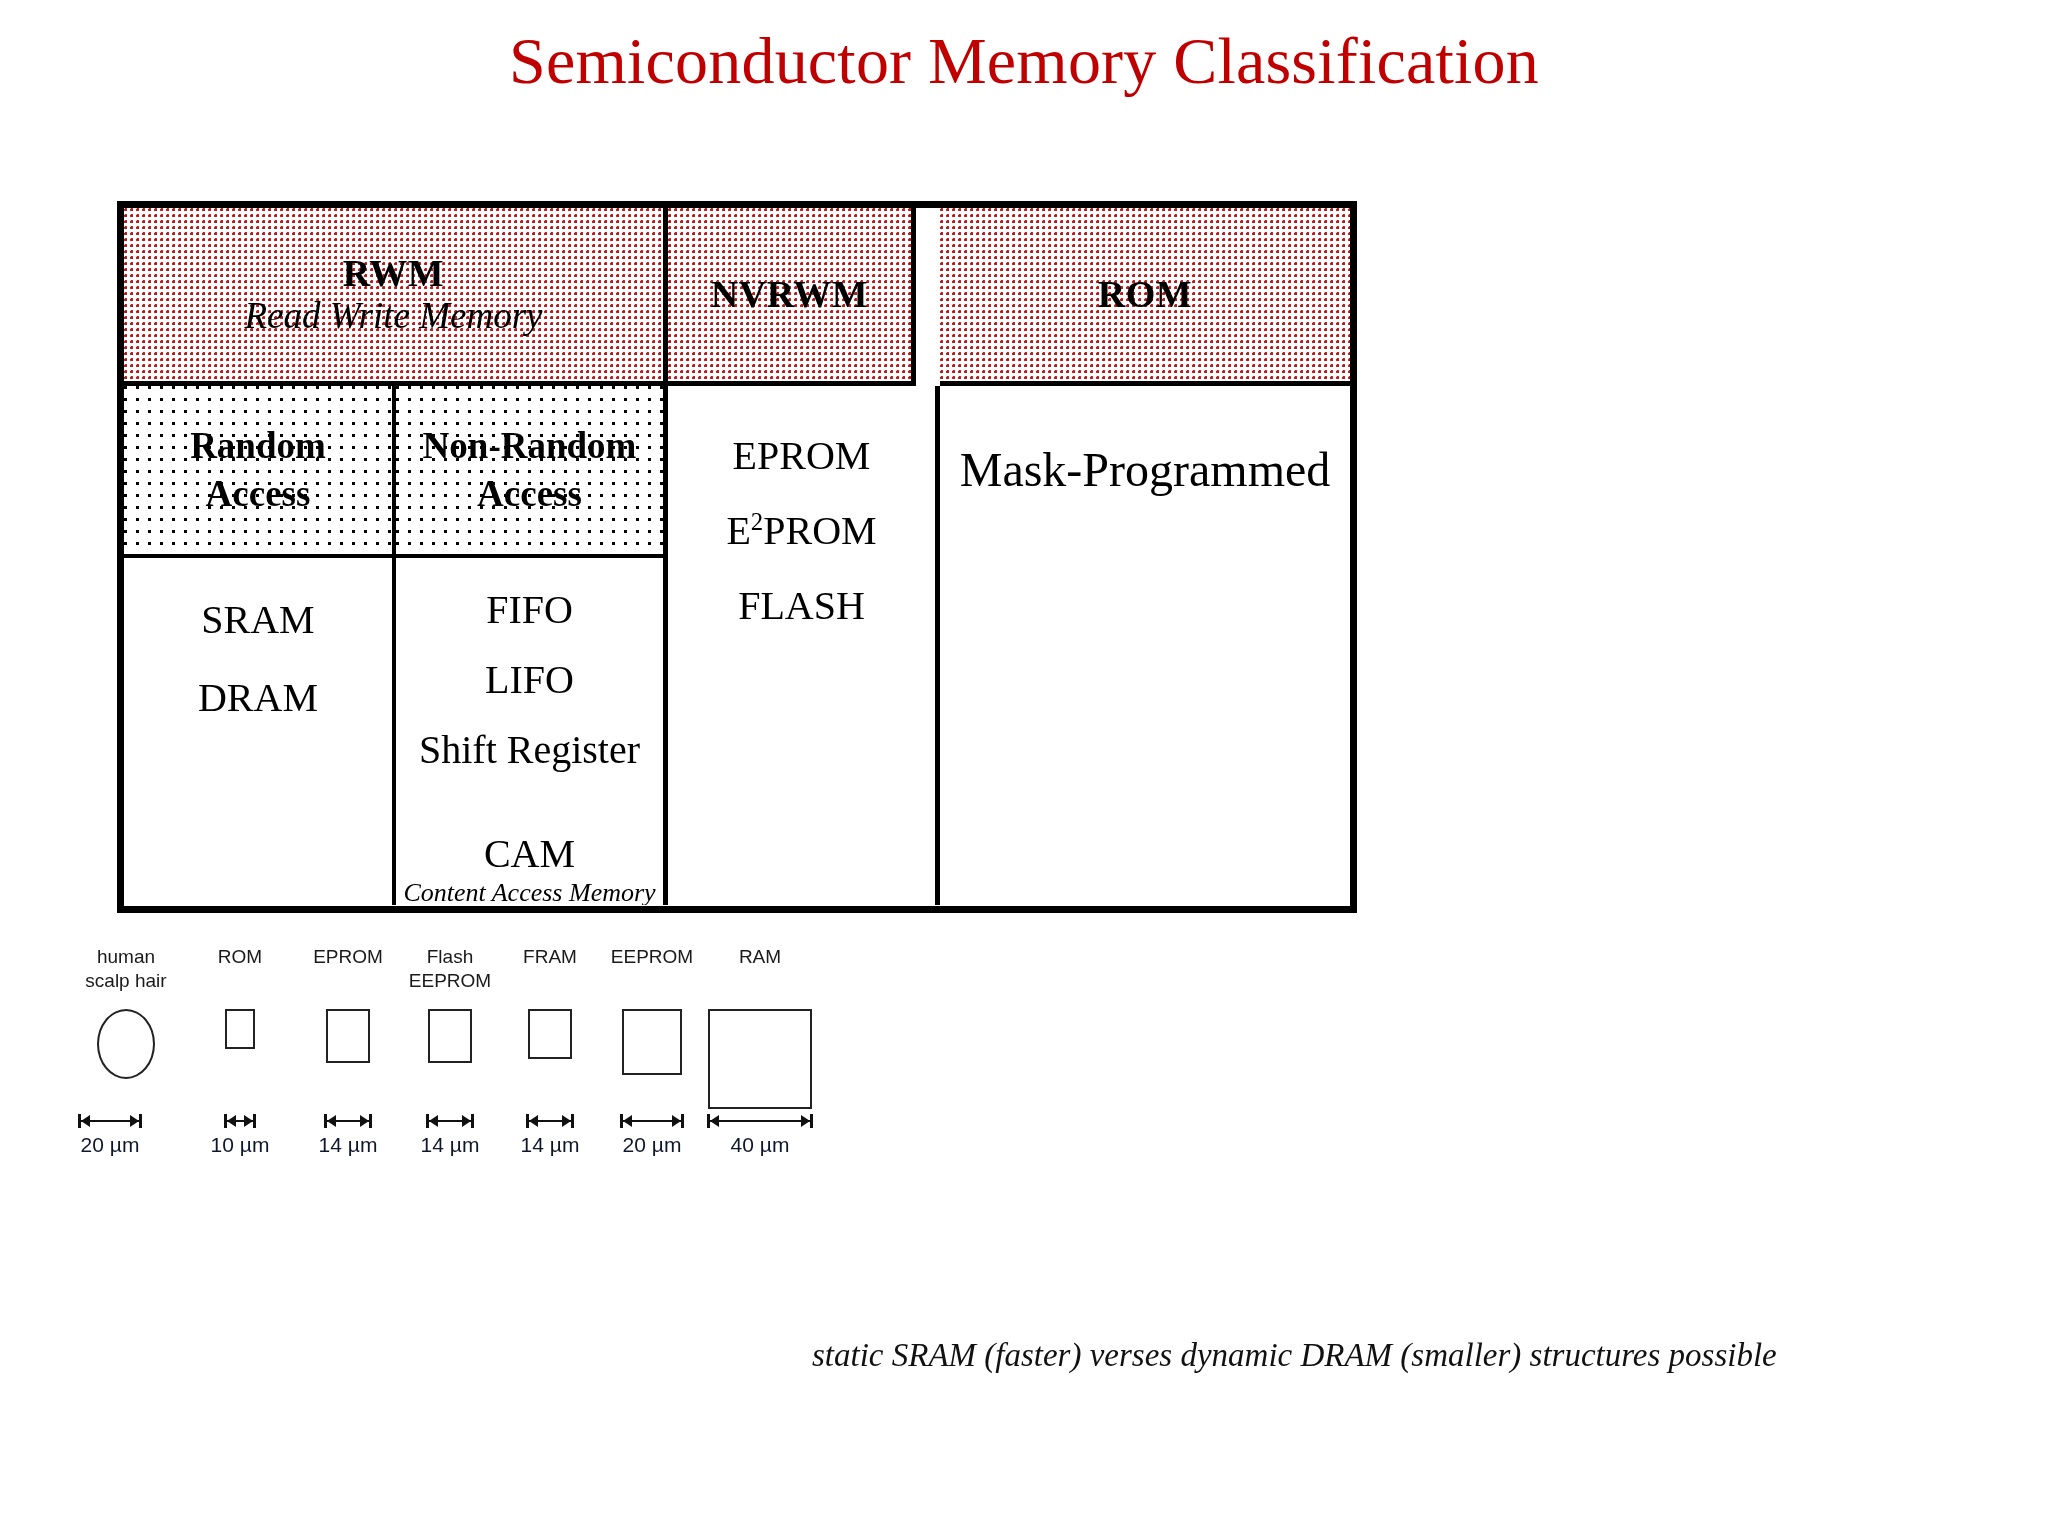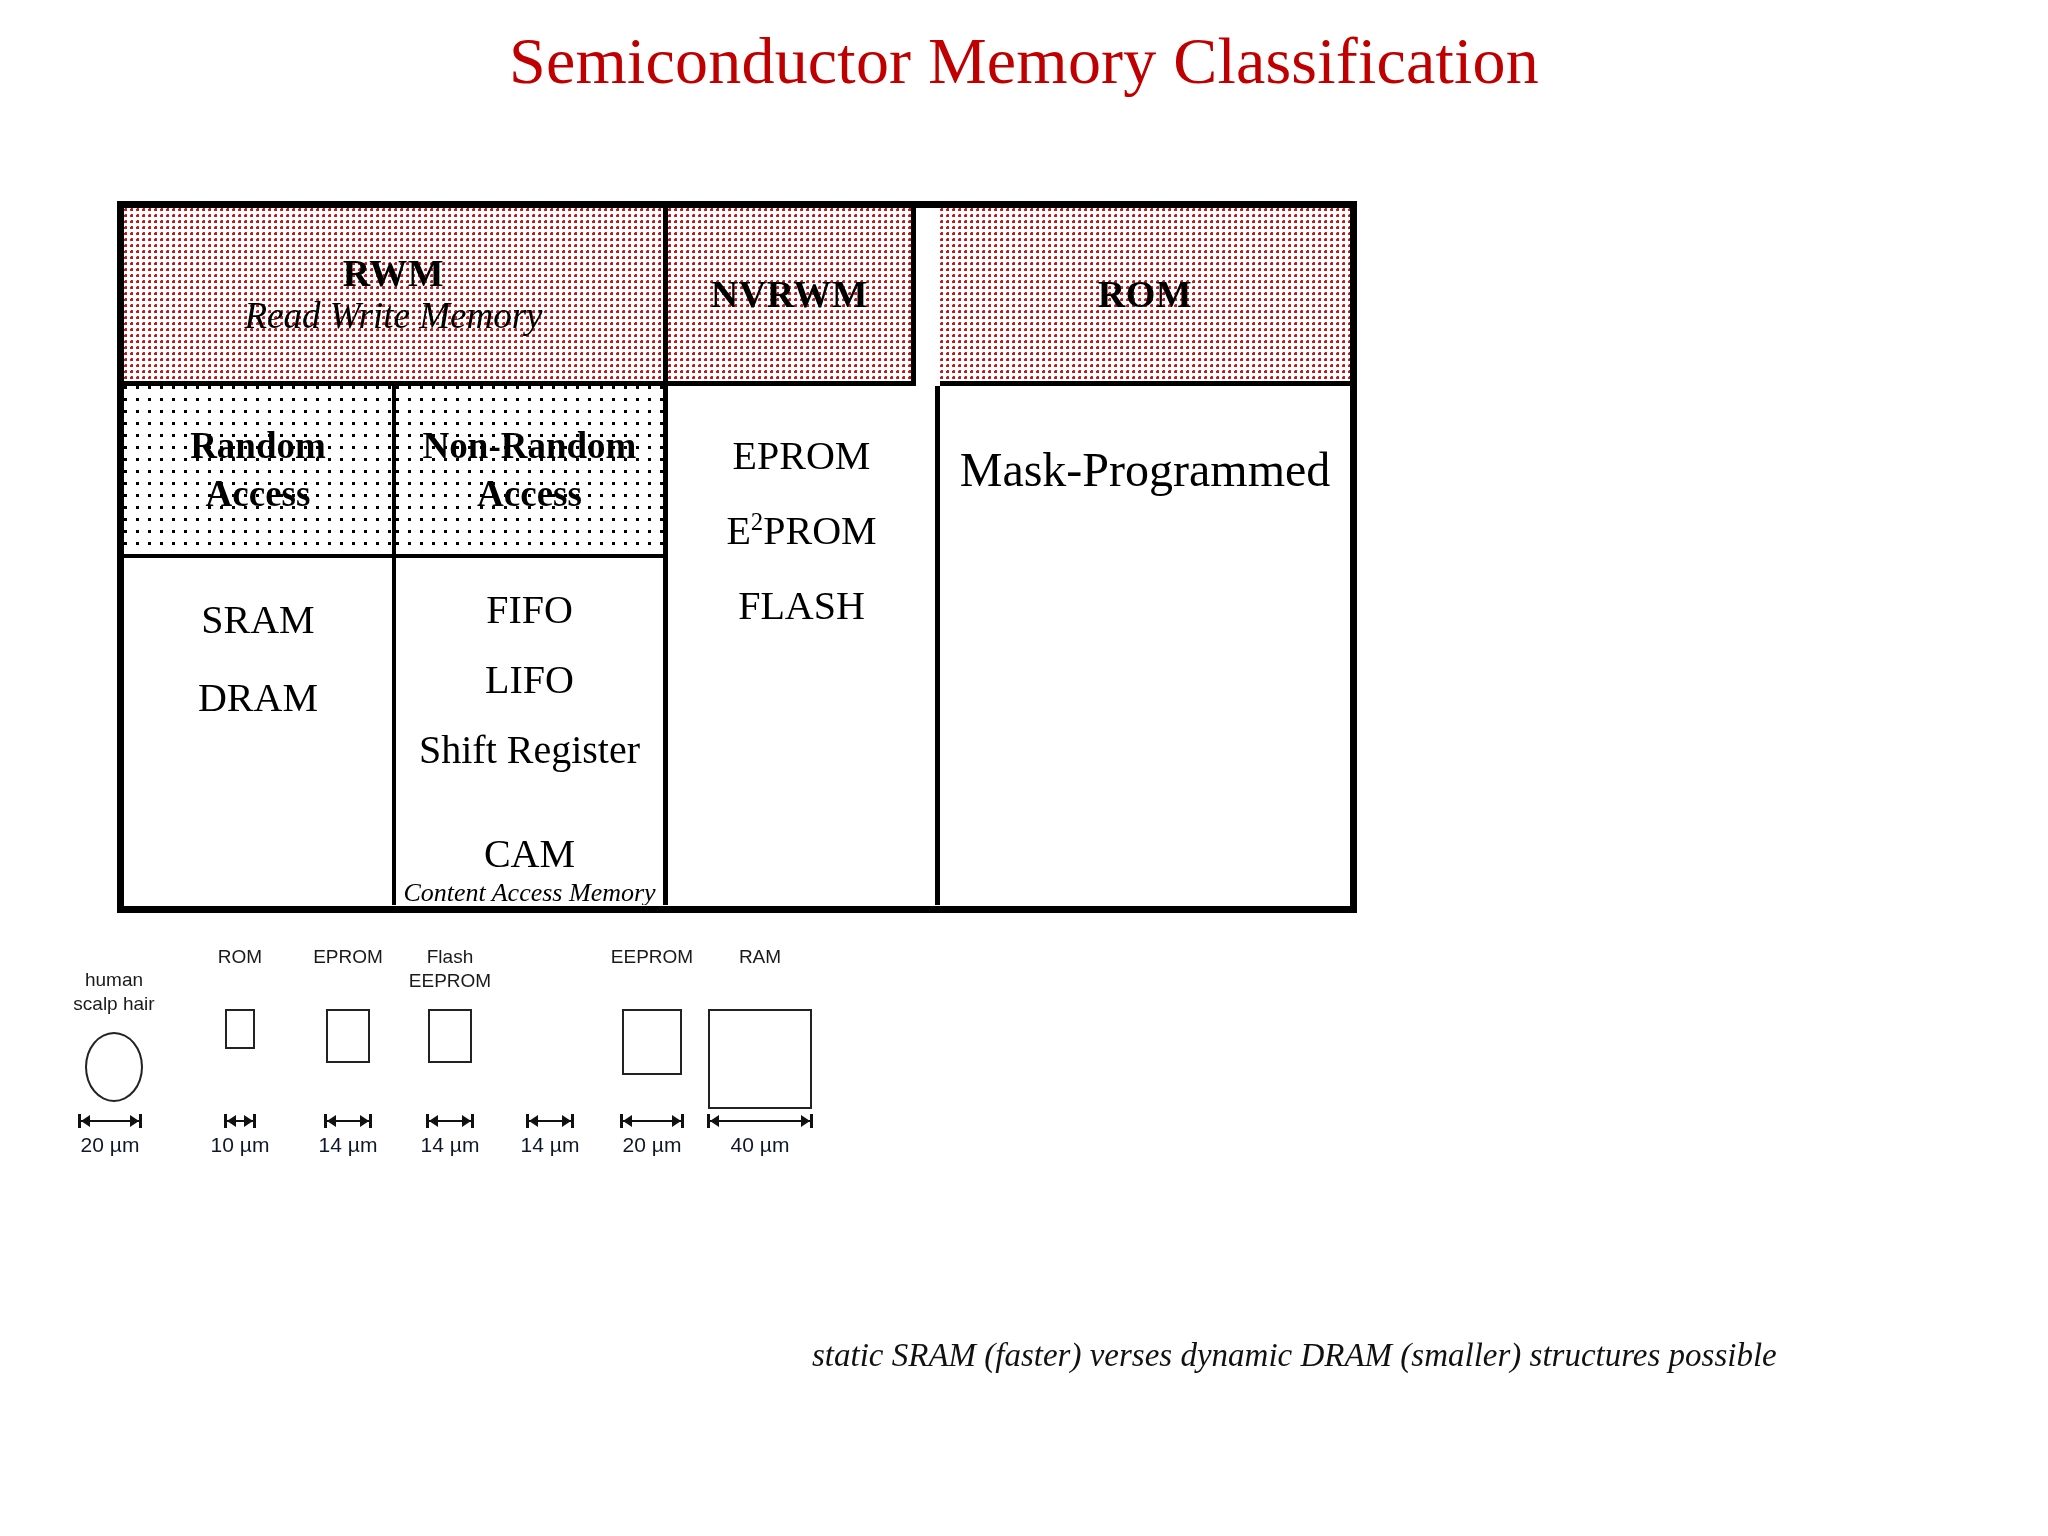--- a/index.html
+++ b/index.html
@@ -341,21 +341,21 @@
       <div class="nr-item">Shift Register</div>
       <div class="nr-item" style="margin-bottom:6px;margin-top:34px;">CAM</div>
       <div class="nr-note">Content Access Memory</div>
     </div>
 
   </div>
 </div>
 
 <div id="size-diagram">
 
-  <div class="sd-col" style="left:4px; width:110px;margin-top:23px;">
+  <div class="sd-col" style="left:16px; width:110px;">
     <div class="sd-label">
       <div>human</div>
       <div>scalp hair</div>
     </div>
     <div class="sd-shape-zone">
       <div class="sd-ellipse" style="width:58px; height:70px; top:10px;"></div>
     </div>
   </div>
   <div class="sd-dim" style="left:0px; top:168px; width:110px;">
     <div class="sd-arrow">
@@ -421,20 +421,29 @@
     <div class="sd-arrow">
       <div class="shaft" style="width:44px;"></div>
       <div class="cap" style="left:31px;"></div>
       <div class="head l" style="left:34px;"></div>
       <div class="cap" style="left:76px;"></div>
       <div class="head r" style="left:67px;"></div>
     </div>
     <div class="sd-dim-text">14 µm</div>
   </div>
 
+  <div class="sd-col" style="left:440px; width:110px;">
+    <div class="sd-label">
+      <div>FRAM</div>
+      <div>&nbsp;</div>
+    </div>
+    <div class="sd-shape-zone">
+      <div class="sd-box" style="width:44px; height:50px; top:10px;"></div>
+    </div>
+  </div>
   <div class="sd-dim" style="left:440px; top:168px; width:110px;">
     <div class="sd-arrow">
       <div class="shaft" style="width:44px;"></div>
       <div class="cap" style="left:31px;"></div>
       <div class="head l" style="left:34px;"></div>
       <div class="cap" style="left:76px;"></div>
       <div class="head r" style="left:67px;"></div>
     </div>
     <div class="sd-dim-text">14 µm</div>
   </div>

